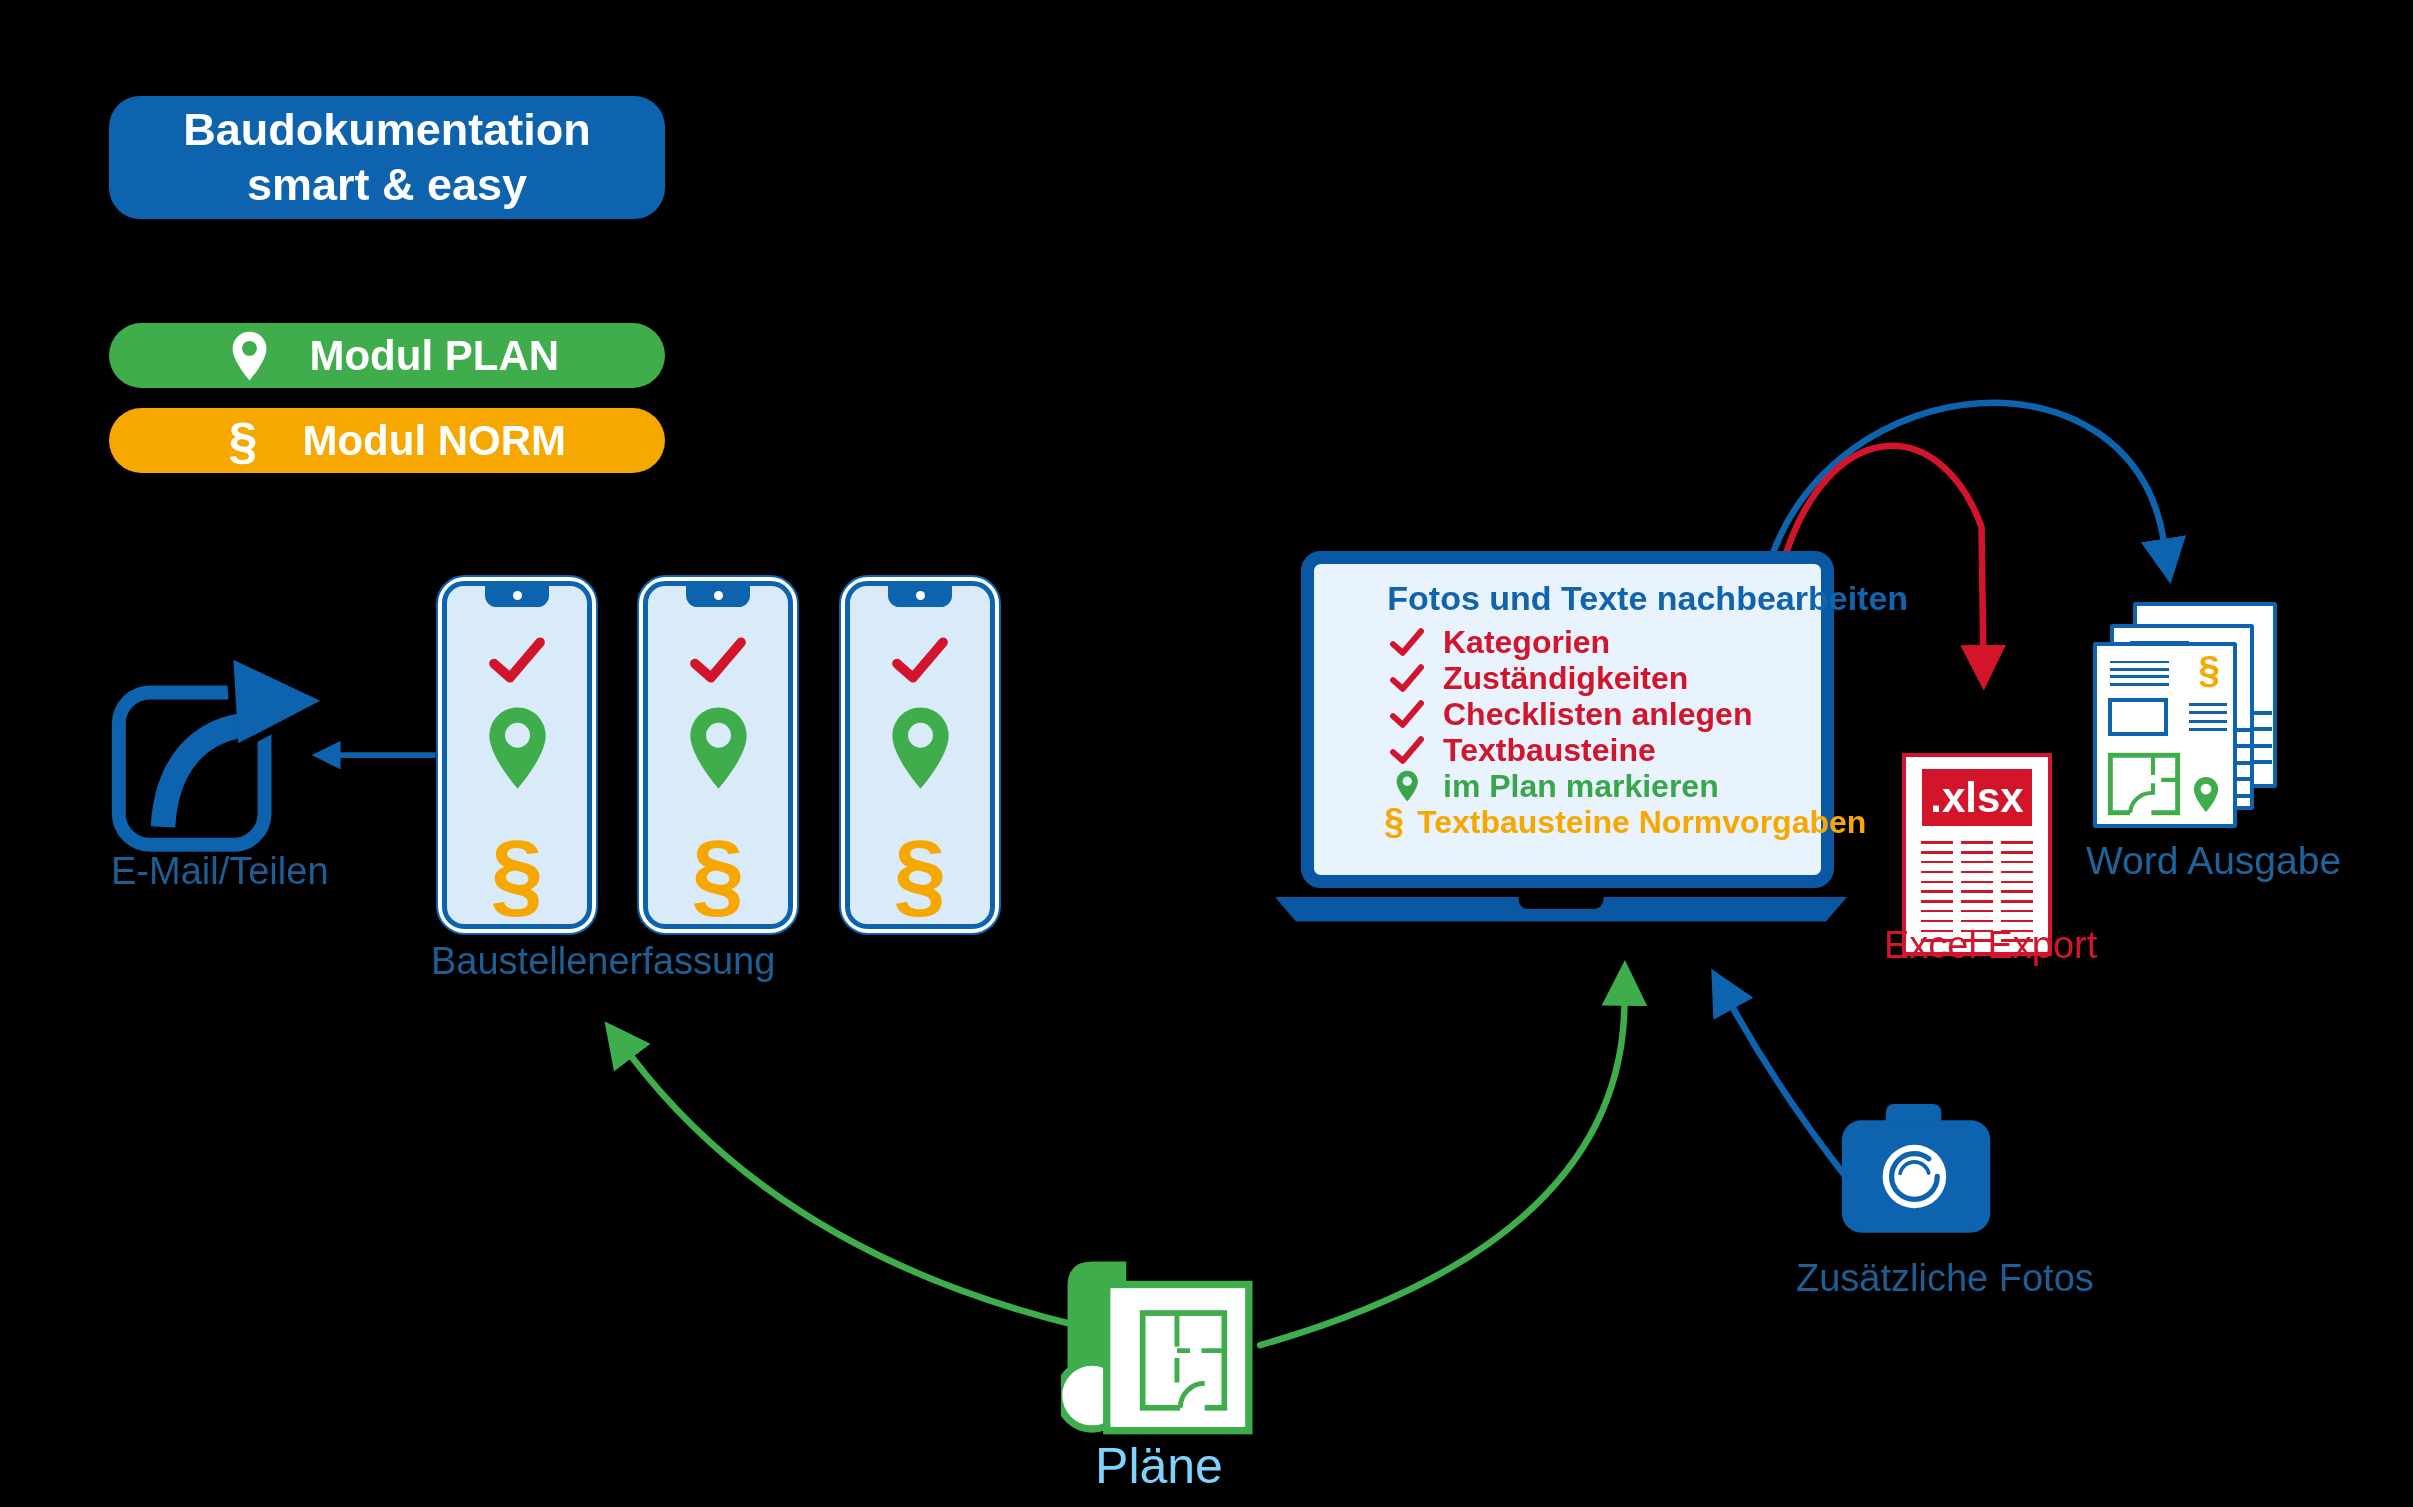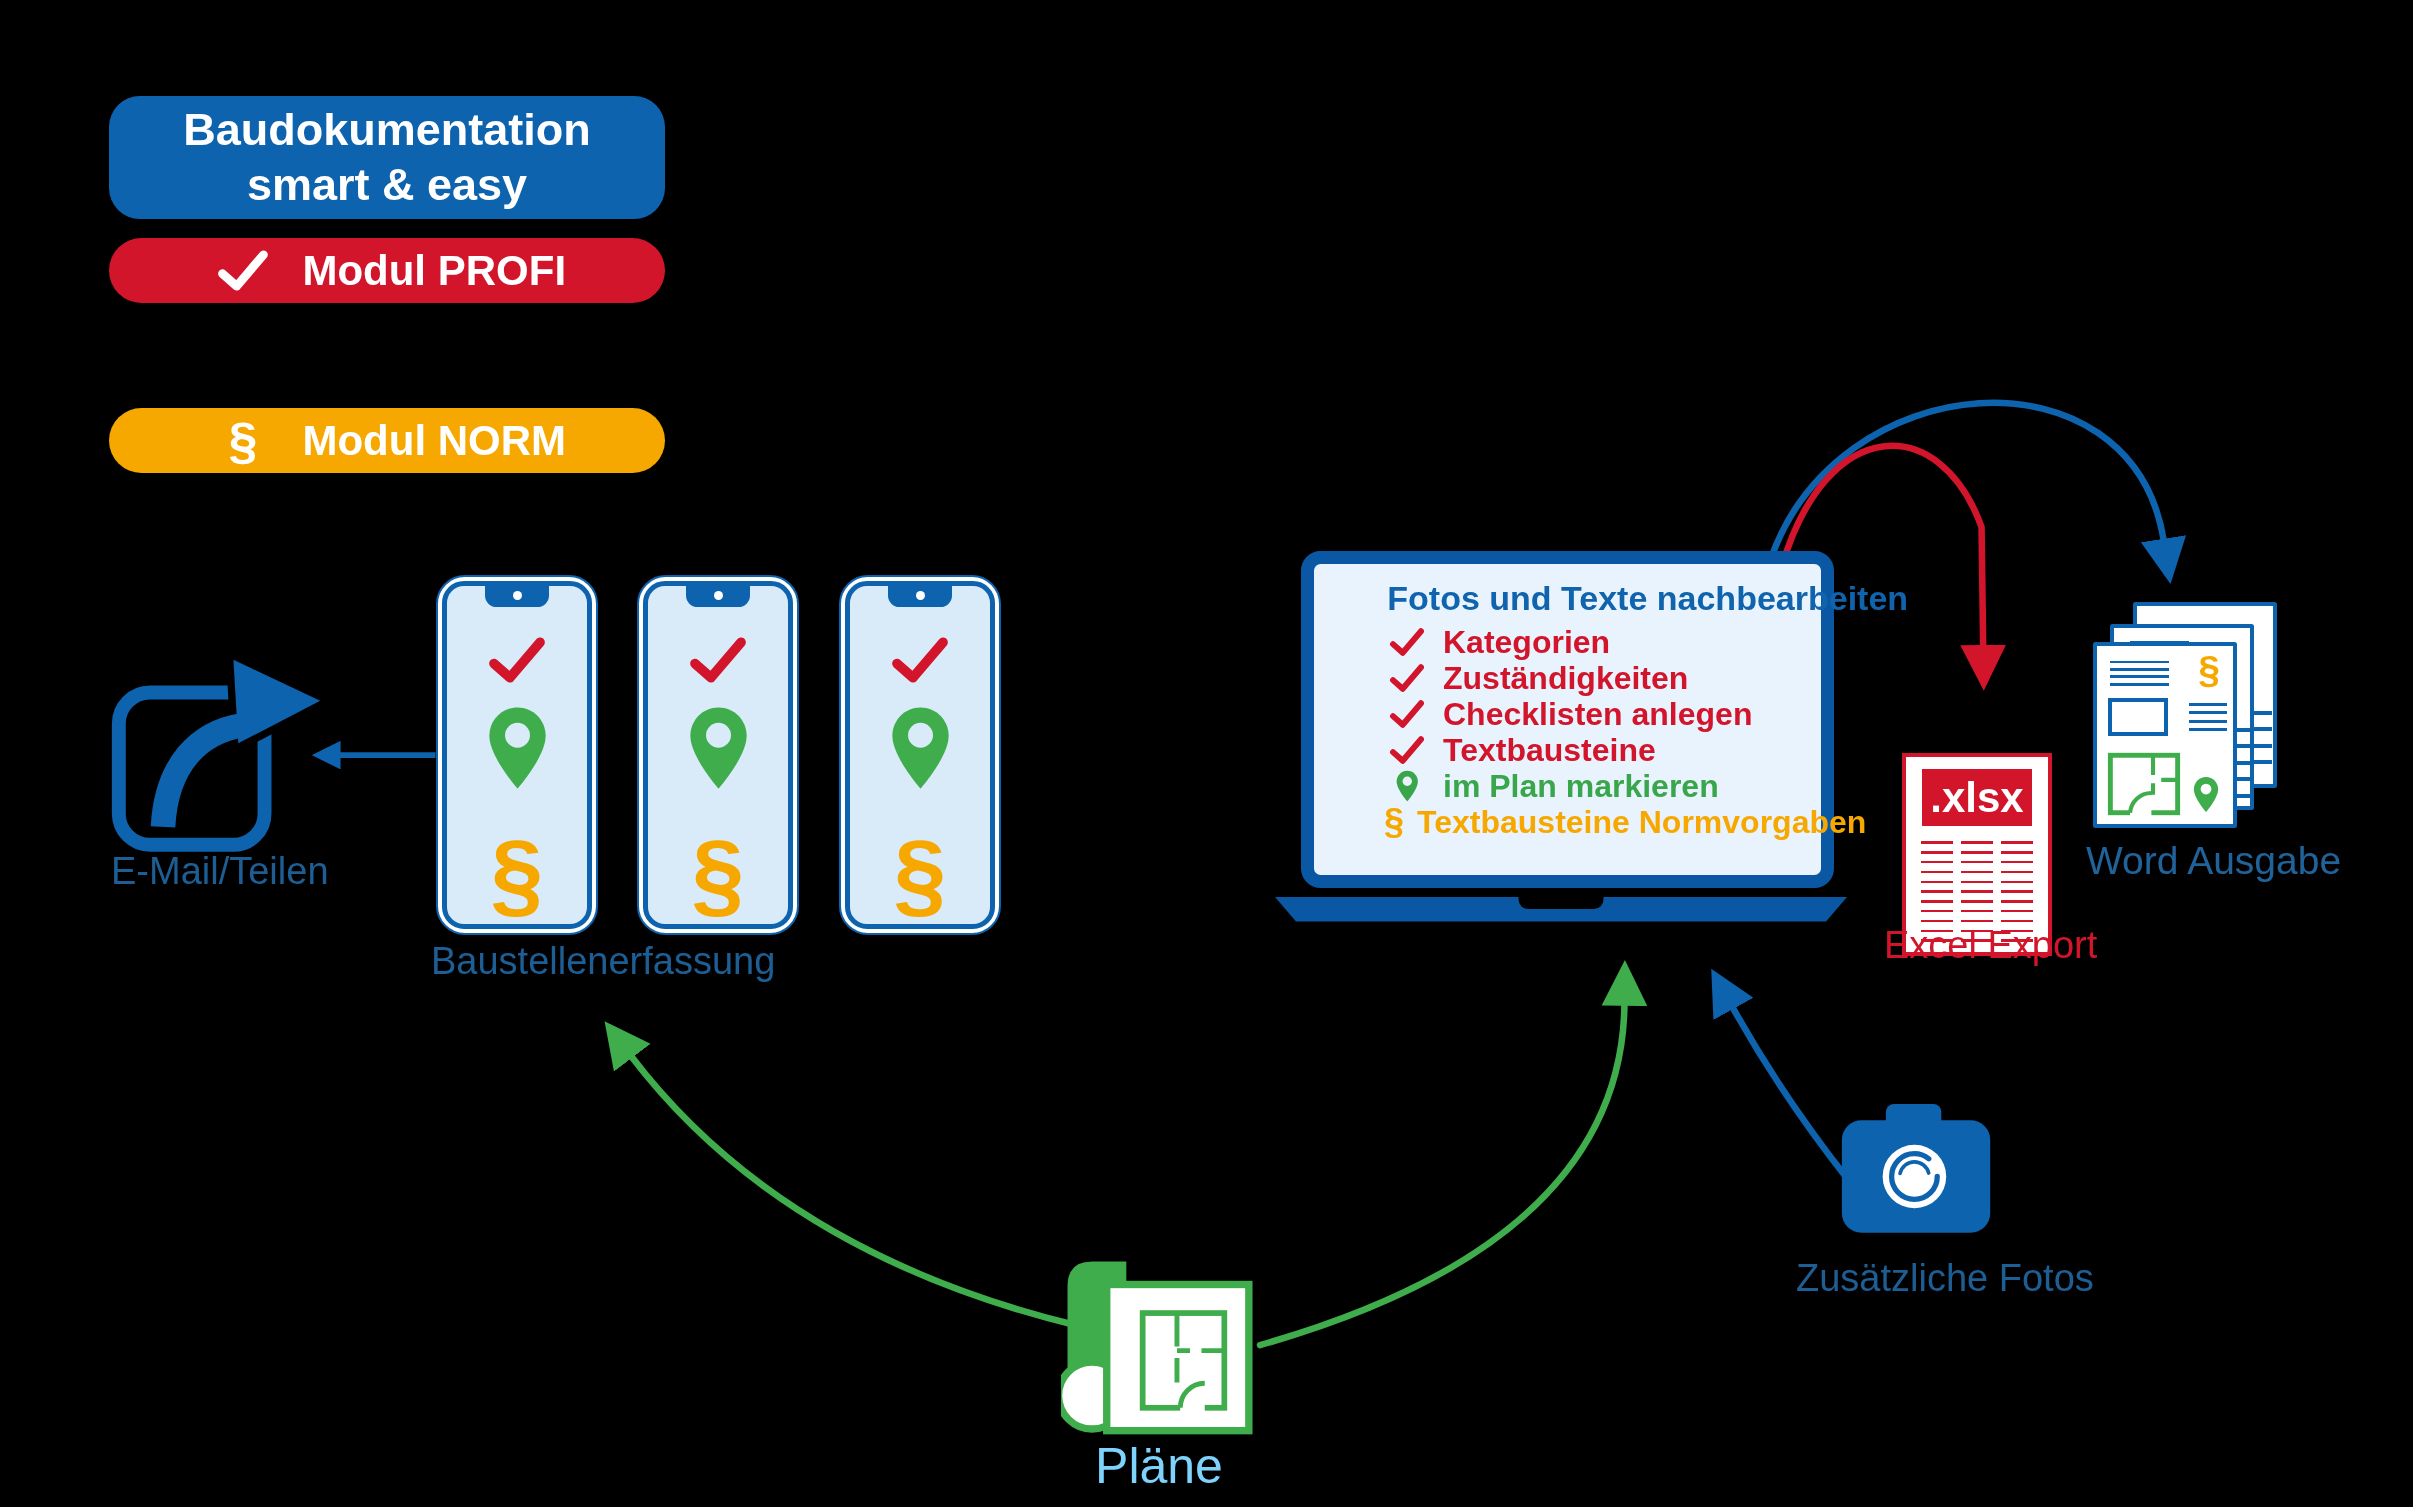--- a/index.html
+++ b/index.html
@@ -103,29 +103,30 @@
     <path d="M1318,1622 Q956,1534 772,1292" fill="none" stroke="#3fad4c" stroke-width="8" stroke-linecap="round" marker-end="url(#ahGreen)"></path>
     <path d="M1542,1646 Q1985,1520 1988,1228" fill="none" stroke="#3fad4c" stroke-width="8" stroke-linecap="round" marker-end="url(#ahGreen)"></path>
     <path d="M2262,1444 Q2180,1340 2120,1232" fill="none" stroke="#0e63ae" stroke-width="8" stroke-linecap="round" marker-end="url(#ahBlue)"></path>
   </svg>
 
   <div class="pill pill-title">
     <div>Baudokumentation</div>
     <div>smart &amp; easy</div>
   </div>
 
-  <div class="pill pill-red">
+
+  <div class="pill pill-green">
     <span class="ic">
-      <svg width="52" height="41" viewBox="0 0 32 26">
-          <path d="M3 15 L12 23 L29 3" fill="none" stroke="#fff" stroke-width="5.5" stroke-linecap="round" stroke-linejoin="round"></path>
+      <svg width="39" height="54" viewBox="0 0 24 32">
+          <path d="M12 1C6.2 1 1.6 5.7 1.6 11.5 1.6 19.2 12 31 12 31s10.4-11.8 10.4-19.5C22.4 5.7 17.8 1 12 1z" fill="#fff"></path>
+          <circle cx="12" cy="11.3" r="4.6" fill="#3fad4c"></circle>
         </svg>
     </span>
-    <span>Modul PROFI</span>
-  </div>
-
+    <span>Modul PLAN</span>
+  </div>
 
   <div class="pill pill-yellow">
     <span class="ic par" style="font-size:52px;color:#fff;">§</span>
     <span>Modul NORM</span>
   </div>
 
   <svg class="share-svg" width="221" height="221" viewBox="0 0 270 270">
     <rect x="12" y="52" width="178" height="186" rx="38" fill="none" stroke="#0e63ae" stroke-width="17"></rect>
     <path d="M66,216 C70,140 110,100 163,92" fill="none" stroke="#000" stroke-width="50"></path>
     <polygon points="152,12 258,62 158,114" fill="#000" stroke="#000" stroke-width="18"></polygon>

